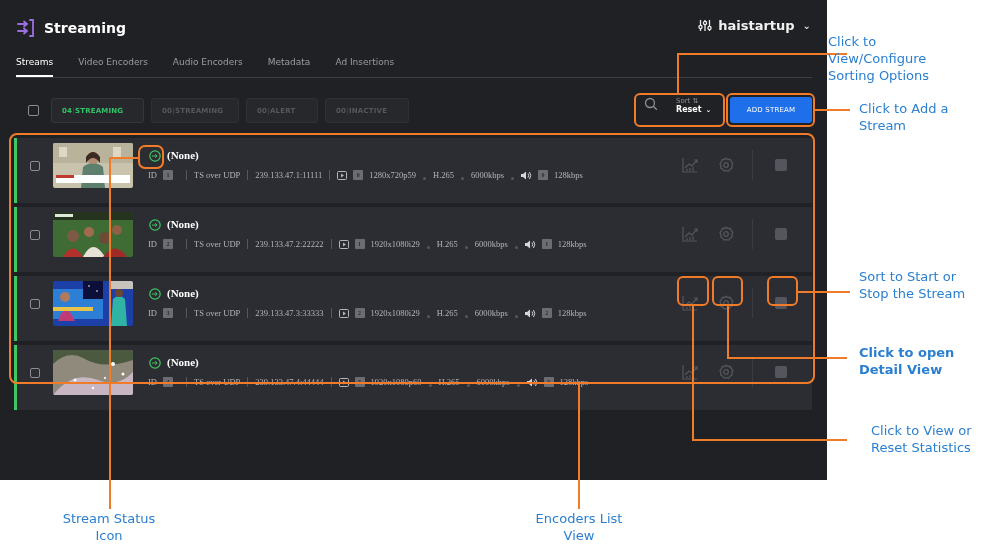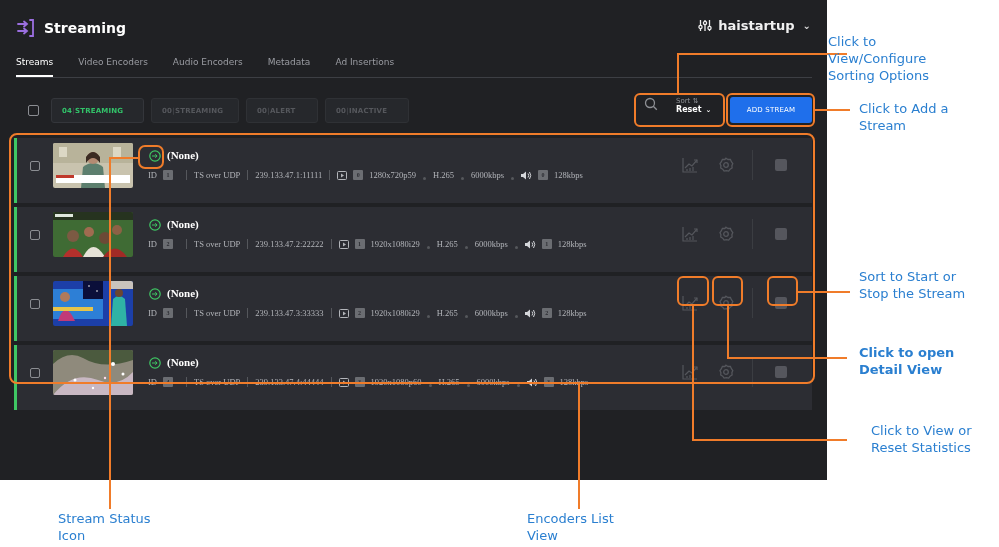--- a/index.html
+++ b/index.html
@@ -47,21 +47,21 @@
   .meta .dot { display: inline-block; width: 3px; height: 3px; background: #55575c; border-radius: 50%; margin: 0 7px; }
   .meta .ico { display: inline-flex; margin-left: 0; }
   .actions { position: absolute; right: 0; top: 0; height: 55px; width: 150px; }
   .stats-icon { position: absolute; left: 20px; top: 19px; width: 16px; height: 16px; }
   .gear-icon { position: absolute; left: 56px; top: 19px; width: 16px; height: 16px; }
   .vsep { position: absolute; left: 90px; top: 12px; width: 1px; height: 30px; background: #3b3d42; }
   .stop-btn { position: absolute; left: 113px; top: 21px; width: 12px; height: 12px; background: #55565d; border-radius: 2px; }
 
   
   .ann { position: absolute; font-family: "DejaVu Sans", sans-serif; font-size: 13px; line-height: 17px; color: #2a7fd0; }
-  .ann.center { }
+  .ann.center { text-align: center; }
   .ob { position: absolute; border: 2px solid #f07c2a; border-radius: 5px; }
   .ol { position: absolute; background: #f07c2a; }
 </style>
 </head>
 <body>
 
 <div class="app">
 
   <div class="header">
     <span class="app-icon">

